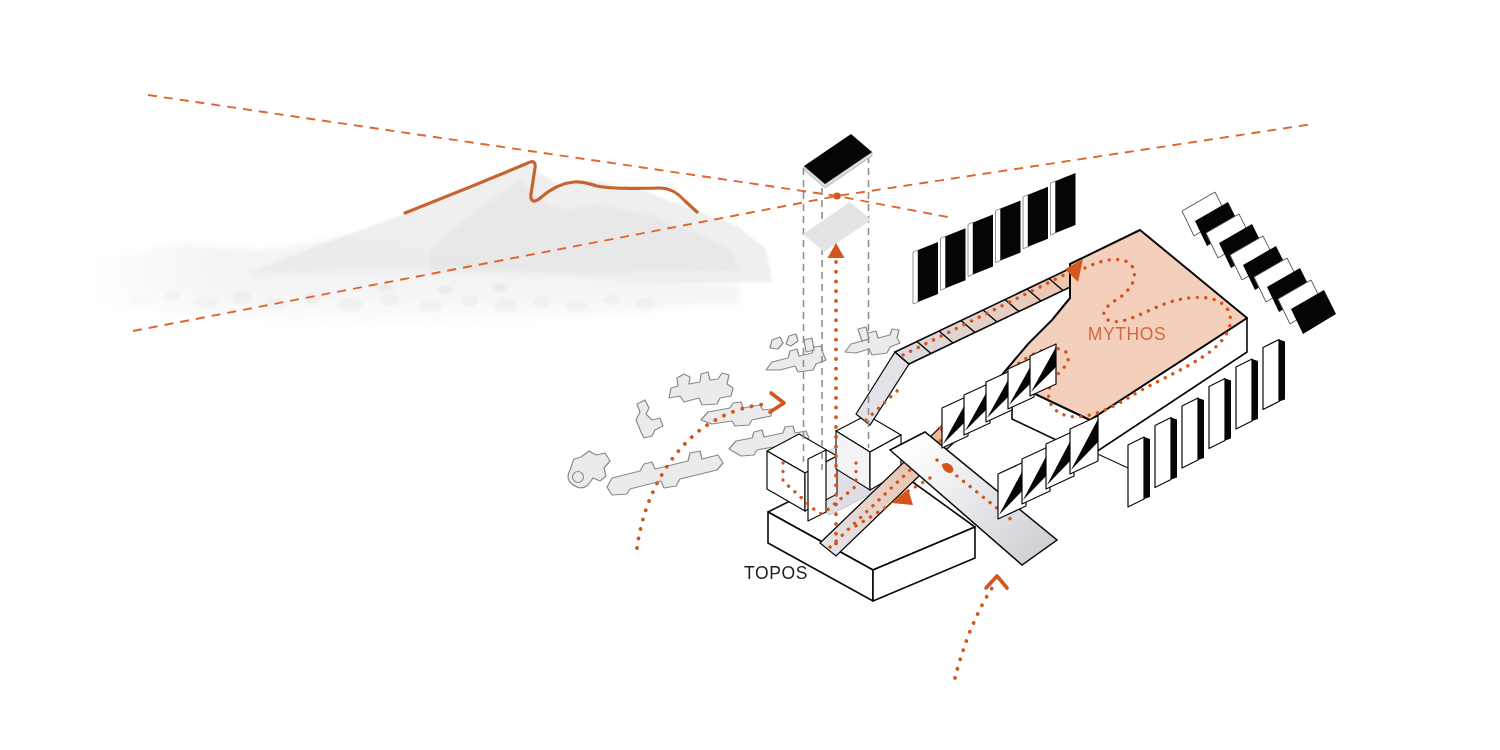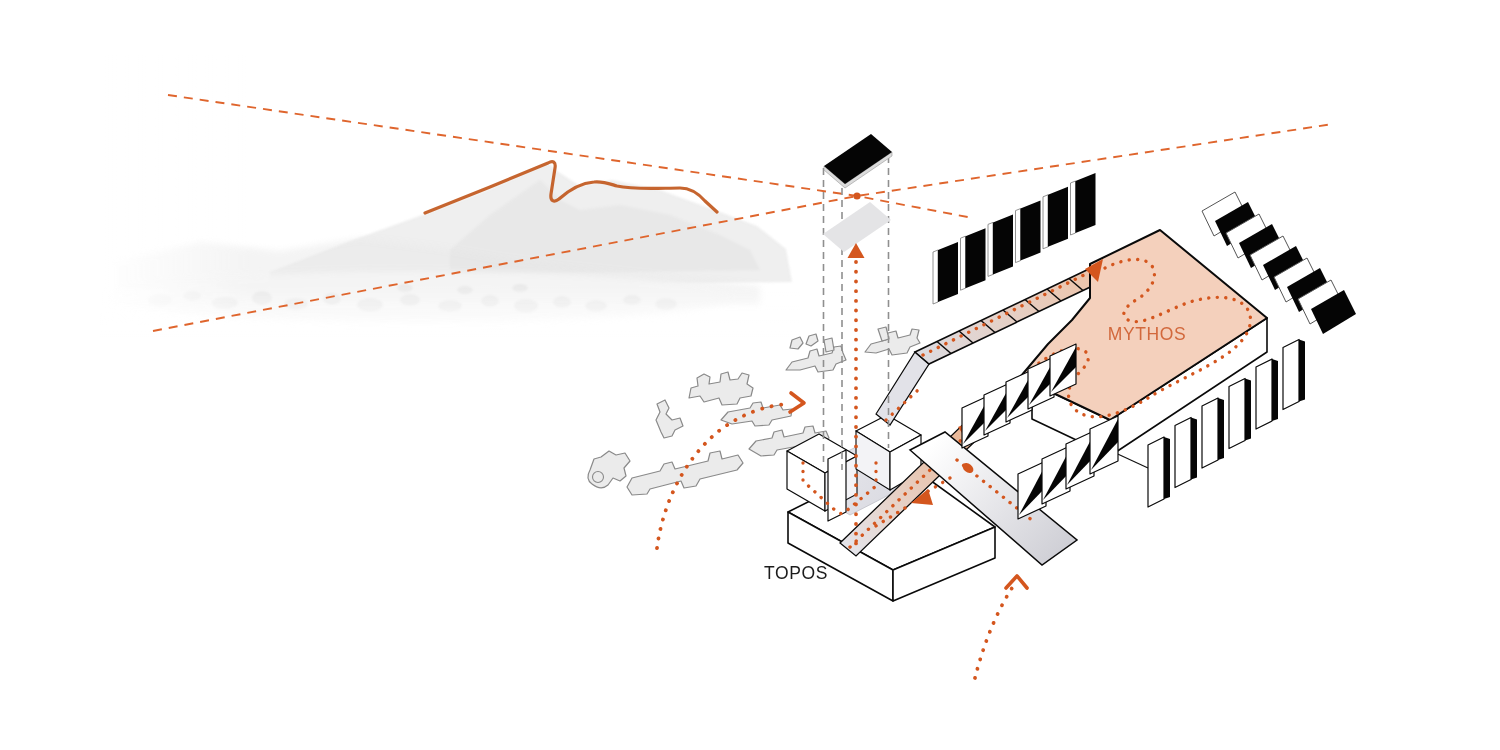--- a/index.html
+++ b/index.html
@@ -1,17 +1,17 @@
 <!DOCTYPE html>
 <html style="--paper: #ffffff; --accent: #d4561e; --accent_dash: #df652d; --accent_text: #d2683c; --ridge: #c2591f; --roof_fill: #f4d0bc; --dash_gray: #8f8f8f; --frag_fill: #ebebeb; --frag_stroke: #8a8a8a; --proj_gray: #e4e4e6; --etch_gray: #d8d8d8;"><head>
 <meta charset="utf-8">
 <style>
   html,body{margin:0;padding:0;background:#fff;}
   .canvas{position:relative;width:1356px;height:750px;background:var(--paper,#fff);overflow:hidden;
-          font-family:"Liberation Sans",sans-serif;padding-left:20px;}
+          font-family:"Liberation Sans",sans-serif;}
   svg{display:block}
   .label{font-family:"Liberation Sans",sans-serif;font-size:17.5px;letter-spacing:.6px;}
   .label-mythos{fill:var(--accent_text);}
   .label-topos{fill:#1c1c1c;}
   .cone-dash{stroke:var(--accent_dash);stroke-width:1.9;stroke-dasharray:9 7;fill:none;}
   .proj-dash{stroke:var(--dash_gray);stroke-width:1.6;stroke-dasharray:7 5;fill:none;}
   .dots{stroke:var(--accent);stroke-width:3.4;stroke-dasharray:.1 8.4;stroke-linecap:round;fill:none;}
   .dots-big{stroke:var(--accent);stroke-width:3.8;stroke-dasharray:.1 9.6;stroke-linecap:round;fill:none;}
   .arrowhead{fill:var(--accent);stroke:none;}
   .chevron{stroke:var(--accent);stroke-width:3.6;fill:none;stroke-linecap:round;stroke-linejoin:round;}

